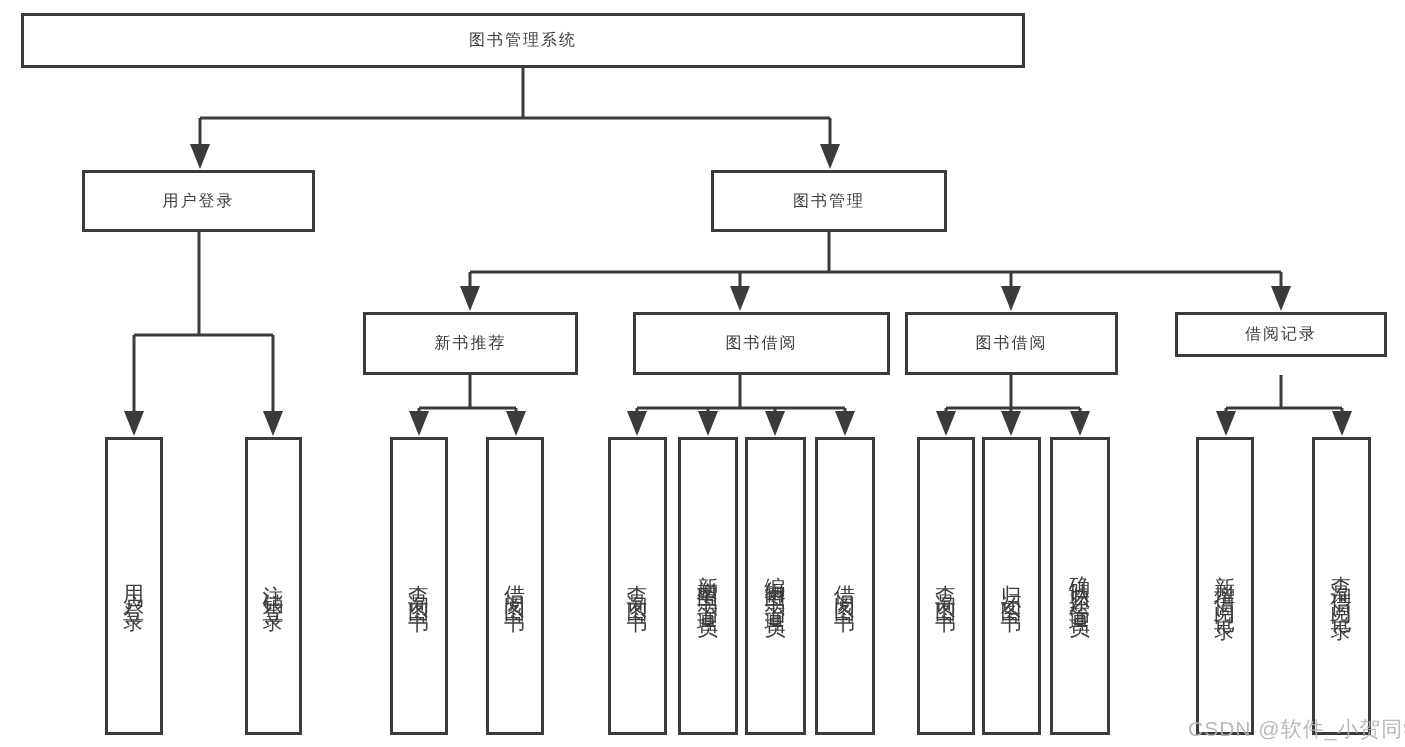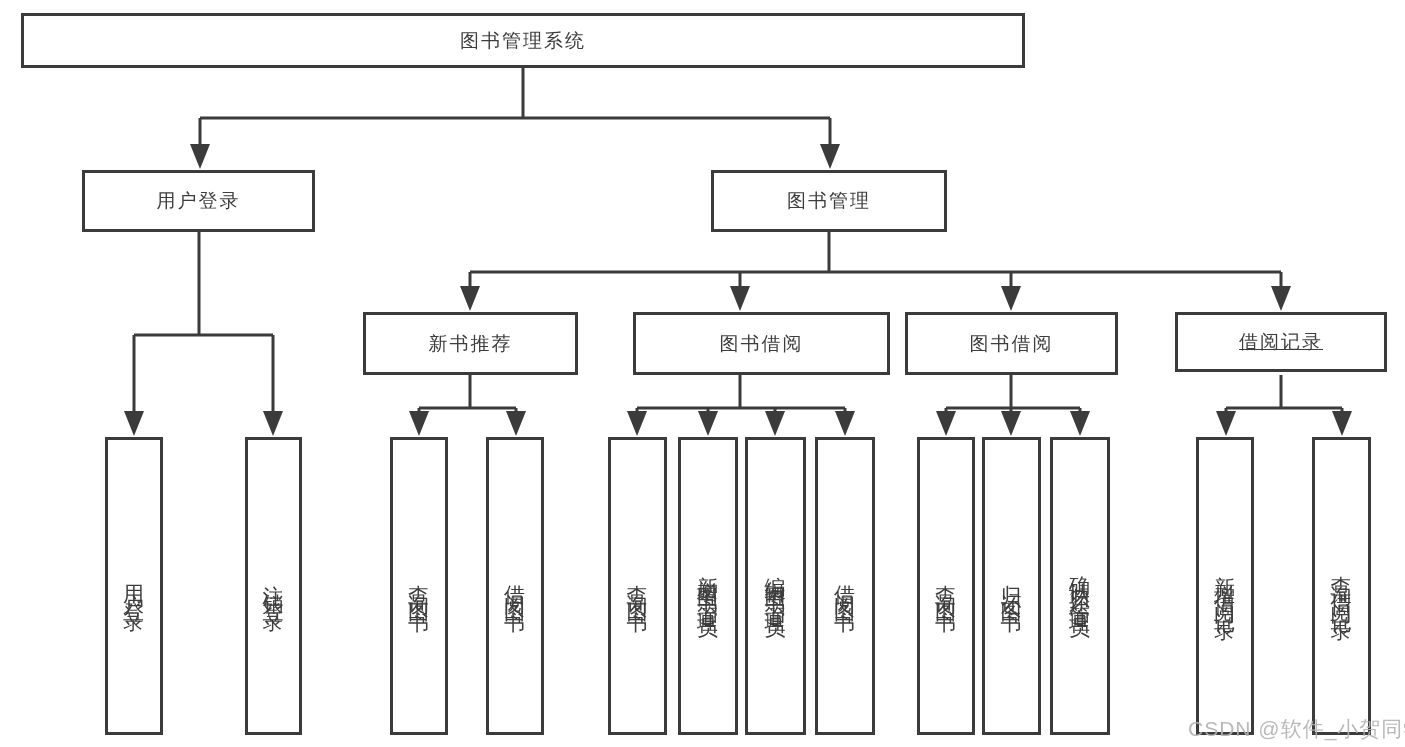--- a/index.html
+++ b/index.html
@@ -17,39 +17,39 @@
     overflow:hidden;
   }
   svg.connectors{position:absolute;left:0;top:0;z-index:1;}
   .node{
     position:absolute;
     box-sizing:border-box;
     background:#fff;
     border:3px solid var(--line);
     color:var(--text);
     display:flex;align-items:center;justify-content:center;
-    font-size:19px;
+    font-size:16px;
     letter-spacing:2px;
     z-index:2;
   }
   .leaf{
     writing-mode:vertical-rl;
     text-orientation:mixed;
     letter-spacing:9px;
     font-size:21px;
     line-height:1;
   }
   
   .n-root          {left:21px;  top:13px;  width:1004px; height:55px;}
   .n-user-login    {left:82px;  top:170px; width:233px;  height:62px;}
   .n-book-mgmt     {left:711px; top:170px; width:236px;  height:62px;}
   .n-new-books     {left:363px; top:312px; width:215px;  height:63px;text-align:center;}
   .n-book-borrow   {left:633px; top:312px; width:257px;  height:63px;}
   .n-current-borrow{left:905px; top:312px; width:213px;  height:63px;}
-  .n-borrow-records{left:1175px;top:312px; width:212px;  height:60px;text-decoration:underline;}
+  .n-borrow-records{left:1175px;top:312px; width:212px;  height:45px;}
   .n-l-user-login  {left:105px; top:437px; width:58px;   height:298px;}
   .n-l-logout      {left:245px; top:437px; width:57px;   height:298px;}
   .n-l-nb-query    {left:390px; top:437px; width:58px;   height:298px;}
   .n-l-nb-borrow   {left:486px; top:437px; width:58px;   height:298px;}
   .n-l-bb-query    {left:608px; top:437px; width:59px;   height:298px;}
   .n-l-bb-add      {left:678px; top:437px; width:60px;   height:298px; letter-spacing:6px;}
   .n-l-bb-edit     {left:745px; top:437px; width:61px;   height:298px; letter-spacing:6px;}
   .n-l-bb-borrow   {left:815px; top:437px; width:60px;   height:298px;}
   .n-l-cb-query    {left:917px; top:437px; width:58px;   height:298px;}
   .n-l-cb-return   {left:982px; top:437px; width:59px;   height:298px;}

